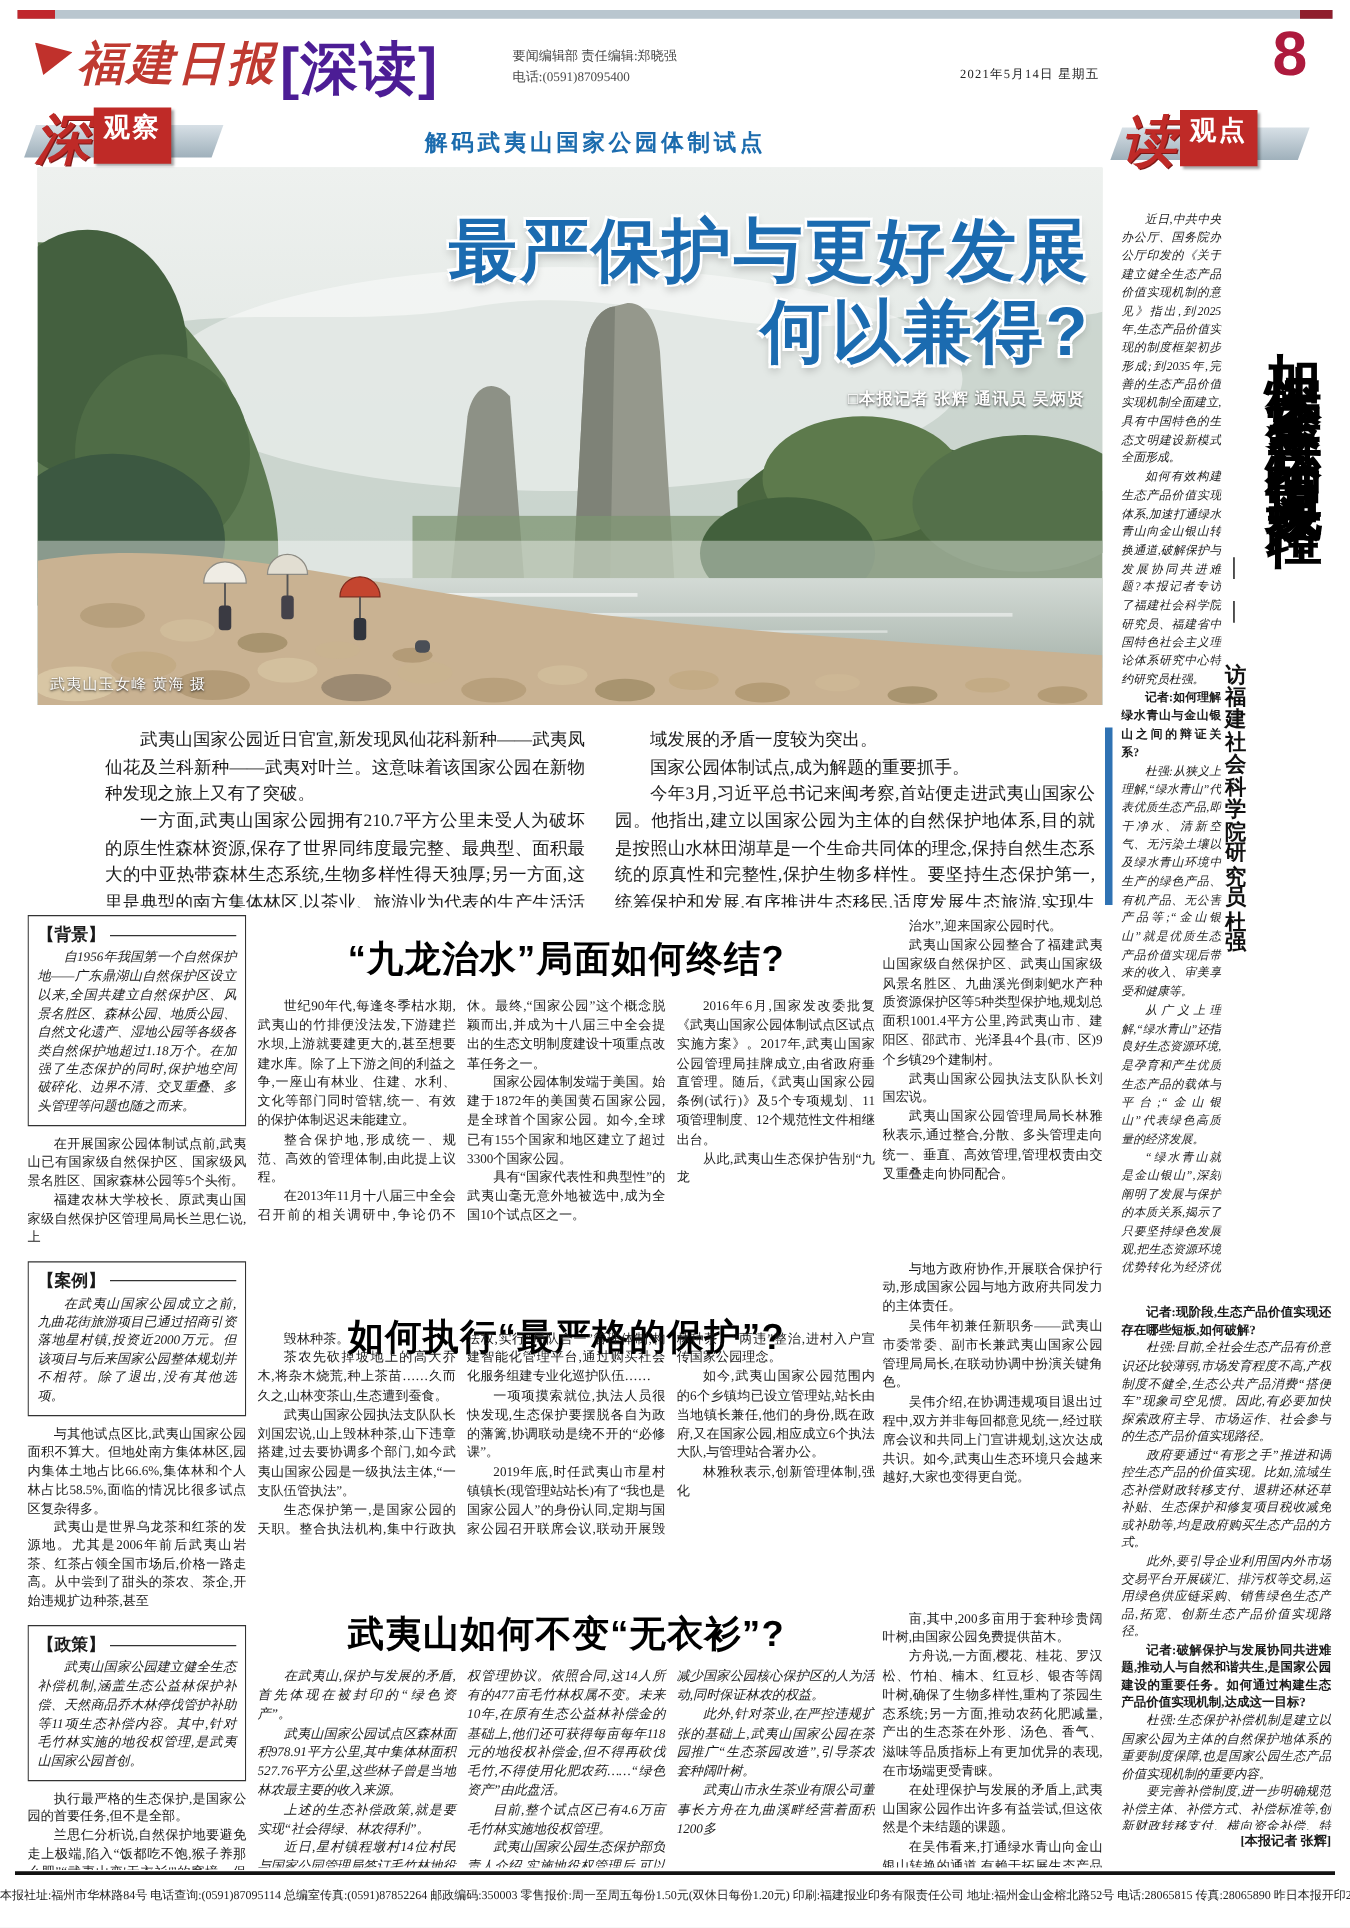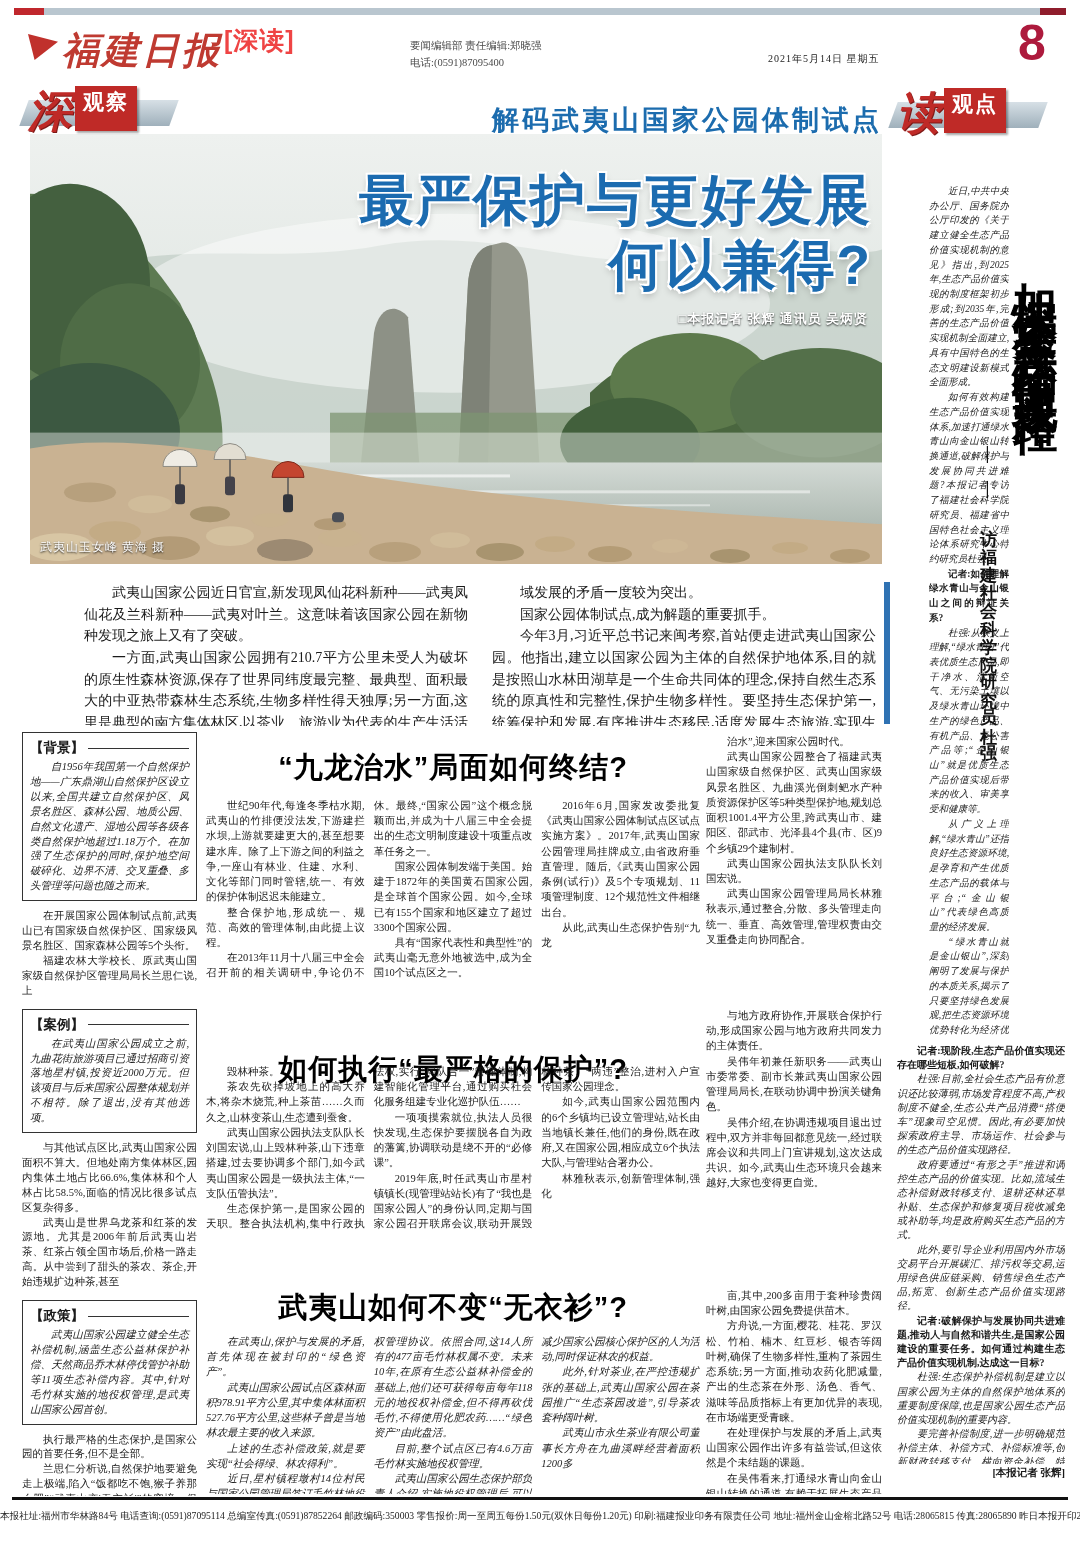--- a/index.html
+++ b/index.html
@@ -10,41 +10,41 @@
   
   #strip{left:14px;top:8px;width:1052px;height:7px;background:#b9c6cf;}
   #strip-red-l{left:14px;top:8px;width:30px;height:7px;background:#c0272d;}
   #strip-red-r{left:1040px;top:8px;width:26px;height:7px;background:#8f1d2c;}
 
   
   #flag{left:28px;top:34px;width:30px;height:26px;background:#c0312c;
         clip-path:polygon(0 0,100% 30%,22% 100%);}
   #paper-name{left:62px;top:26px;font-size:37px;font-weight:900;font-style:italic;
         color:#bf3a31;letter-spacing:3px;font-family:"Liberation Serif",serif;}
-  #section-name{left:224px;top:24px;font-size:25px;font-weight:800;color:#ef4444;letter-spacing:1px;
+  #section-name{left:224px;top:24px;font-size:46px;font-weight:800;color:#4c1d95;letter-spacing:1px;
         font-family:"Liberation Sans",sans-serif;}
   #dept{left:410px;top:38px;font-size:10.5px;line-height:1.6;color:#4a4a4a;}
   #dateline{left:768px;top:52px;font-size:10px;color:#222;letter-spacing:1px;}
   #pagenum{left:1018px;top:14px;font-size:50px;font-weight:900;color:#ad1a3d;
         font-family:"Liberation Sans",sans-serif;}
 
   
   .badge{display:flex;align-items:center;height:48px;}
   .badge .ribbon{position:absolute;left:-4px;top:12px;width:150px;height:26px;
         background:linear-gradient(180deg,#d7e0e6,#9fb0bb);transform:skewX(-20deg);z-index:0;}
   .badge .brush{position:relative;z-index:1;font-size:44px;font-weight:900;font-style:italic;
         color:#bf2a27;font-family:"Liberation Serif",serif;text-shadow:1px 1px 0 #7e1a18;line-height:1;}
   .badge .rest{position:relative;z-index:1;background:#bf2a27;color:#fff;font-size:21px;
         font-weight:700;padding:2px 8px 15px;margin-left:3px;transform:translateY(-4px);
         box-shadow:2px 2px 2px rgba(0,0,0,.35);font-family:"Liberation Sans",sans-serif;letter-spacing:2px;text-align:right;}
   #lead-badge{left:28px;top:88px;}
   #op-badge{left:897px;top:90px;}
 
   
-  #kicker{left:340px;top:102px;width:542px;text-align:right;font-size:27px;font-weight:900;
+  #kicker{left:340px;top:102px;width:542px;text-align:left;font-size:18px;font-weight:900;
         color:#1c6cae;letter-spacing:3px;font-family:"Liberation Sans",sans-serif;}
   #photo{left:30px;top:134px;width:852px;height:430px;overflow:hidden;background:#dfe5e1;}
   #photo svg{display:block;width:100%;height:100%;}
   #main-title{position:absolute;right:10px;top:34px;text-align:right;z-index:3;
         color:#1b6bb0;font-family:"Liberation Sans",sans-serif;font-weight:900;
         font-size:55px;line-height:1.18;letter-spacing:2px;
         text-shadow:-2px -2px 0 #fff,2px -2px 0 #fff,-2px 2px 0 #fff,2px 2px 0 #fff,0 4px 7px rgba(0,0,0,.25);}
   #byline{position:absolute;right:14px;top:176px;z-index:3;color:#fff;font-size:13px;font-weight:700;
         text-shadow:0 1px 2px rgba(0,0,0,.8);letter-spacing:1px;}
   #photo-caption{position:absolute;left:10px;bottom:8px;z-index:3;color:#fff;font-size:12px;
@@ -79,22 +79,22 @@
   .cols3{position:absolute;left:0;width:494px;bottom:2px;column-count:3;column-gap:9px;
         font-size:10.5px;line-height:1.45;text-align:justify;overflow:hidden;}
   #band1 .cols3{top:66px;}
   #band2 .cols3{top:58px;}
   #band3 .cols3{top:48px;font-style:italic;}
   .side4{position:absolute;right:0;top:2px;bottom:2px;width:176px;font-size:10.5px;line-height:1.45;
         text-align:justify;overflow:hidden;}
   .cols3 p,.side4 p{margin:0;text-indent:2em;}
 
   
-  #op-narrow{left:897px;top:184px;width:80px;height:852px;font-size:9.5px;line-height:1.55;
-        text-align:justify;overflow:hidden;margin-left:32px;}
+  #op-narrow{left:897px;top:169px;width:80px;height:852px;font-size:9.5px;line-height:1.55;
+        text-align:justify;overflow:hidden;}
   #op-wide{left:897px;top:1044px;width:168px;height:420px;font-size:10px;line-height:1.42;
         text-align:justify;overflow:hidden;}
   .op-text p{margin:0;text-indent:2em;font-style:italic;}
   .op-text p.q{font-style:normal;font-weight:700;}
   #v-title{left:1000px;top:246px;height:790px;width:62px;writing-mode:vertical-rl;
         font-size:45px;font-weight:900;letter-spacing:10px;font-family:"Liberation Sans",sans-serif;
         color:#000;line-height:1.2;}
   #v-sub{left:976px;top:446px;height:600px;width:24px;writing-mode:vertical-rl;
         font-size:17px;letter-spacing:18px;color:#111;font-weight:600;}
   #op-signoff{left:897px;top:1466px;width:168px;text-align:right;font-size:10.5px;font-weight:700;}

